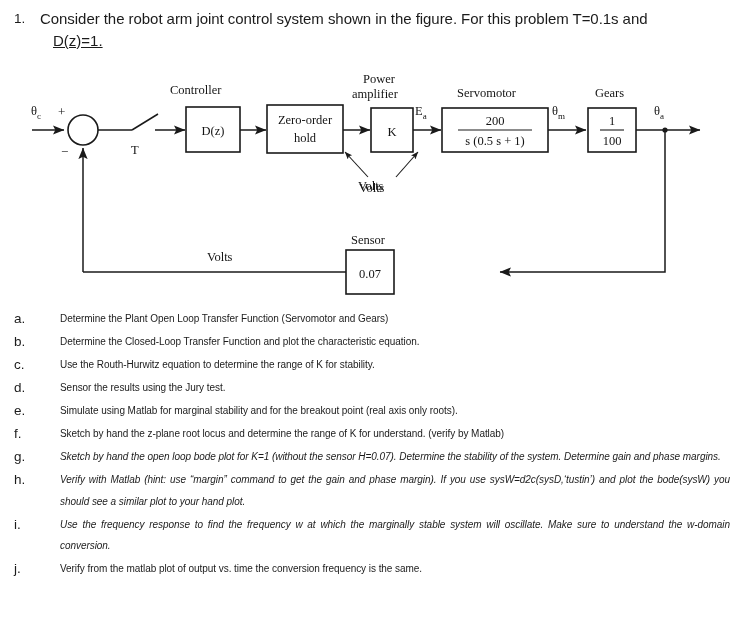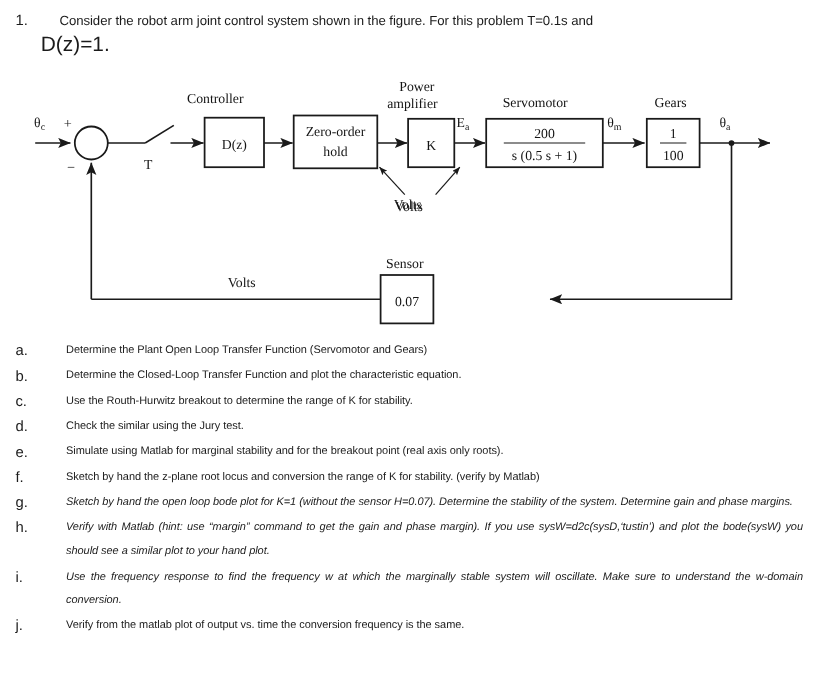--- a/index.html
+++ b/index.html
@@ -27,29 +27,29 @@
     display: flex;
     align-items: flex-start;
   }
   .stmt-num {
     width: 26px;
     flex: 0 0 26px;
     font-size: 13.5px;
     line-height: 22px;
   }
   .stmt-text {
-    font-size: 12px;
+    font-size: 15px;
     line-height: 22px;
     letter-spacing: -0.05px;
-    margin-left: 14px;
   }
   .stmt-cont {
-    margin-left: 23px;
-    font-size: 19px;
+    margin-left: 39px;
+    font-size: 15px;
     line-height: 22px;
+    text-decoration: underline;
   }
 
   
   #block-diagram {
     position: absolute;
     left: 0;
     top: 72px;
     width: 743px;
     height: 228px;
   }
@@ -234,36 +234,36 @@
     <div class="task-body">Determine the Plant Open Loop Transfer Function (Servomotor and Gears)</div>
   </div>
 
   <div class="task-row">
     <div class="task-letter">b.</div>
     <div class="task-body">Determine the Closed-Loop Transfer Function and plot the characteristic equation.</div>
   </div>
 
   <div class="task-row">
     <div class="task-letter">c.</div>
-    <div class="task-body">Use the Routh-Hurwitz breakout to determine the range of K for stability.</div>
+    <div class="task-body">Use the Routh-Hurwitz equation to determine the range of K for stability.</div>
   </div>
 
   <div class="task-row">
     <div class="task-letter">d.</div>
-    <div class="task-body">Check the similar using the Jury test.</div>
+    <div class="task-body">Sensor the results using the Jury test.</div>
   </div>
 
   <div class="task-row">
     <div class="task-letter">e.</div>
     <div class="task-body">Simulate using Matlab for marginal stability and for the breakout point (real axis only roots).</div>
   </div>
 
   <div class="task-row">
     <div class="task-letter">f.</div>
-    <div class="task-body">Sketch by hand the z-plane root locus and conversion the range of K for stability. (verify by Matlab)</div>
+    <div class="task-body">Sketch by hand the z-plane root locus and determine the range of K for understand. (verify by Matlab)</div>
   </div>
 
   <div class="task-row">
     <div class="task-letter">g.</div>
     <div class="task-body justify">Sketch by hand the open loop bode plot for K=1 (without the sensor H=0.07). Determine the stability of the system. Determine gain and phase margins.</div>
   </div>
 
   <div class="task-row">
     <div class="task-letter">h.</div>
     <div class="task-body justify">Verify with Matlab (hint: use “margin” command to get the gain and phase margin). If you use sysW=d2c(sysD,‘tustin’) and plot the bode(sysW) you should see a similar plot to your hand plot.</div>

